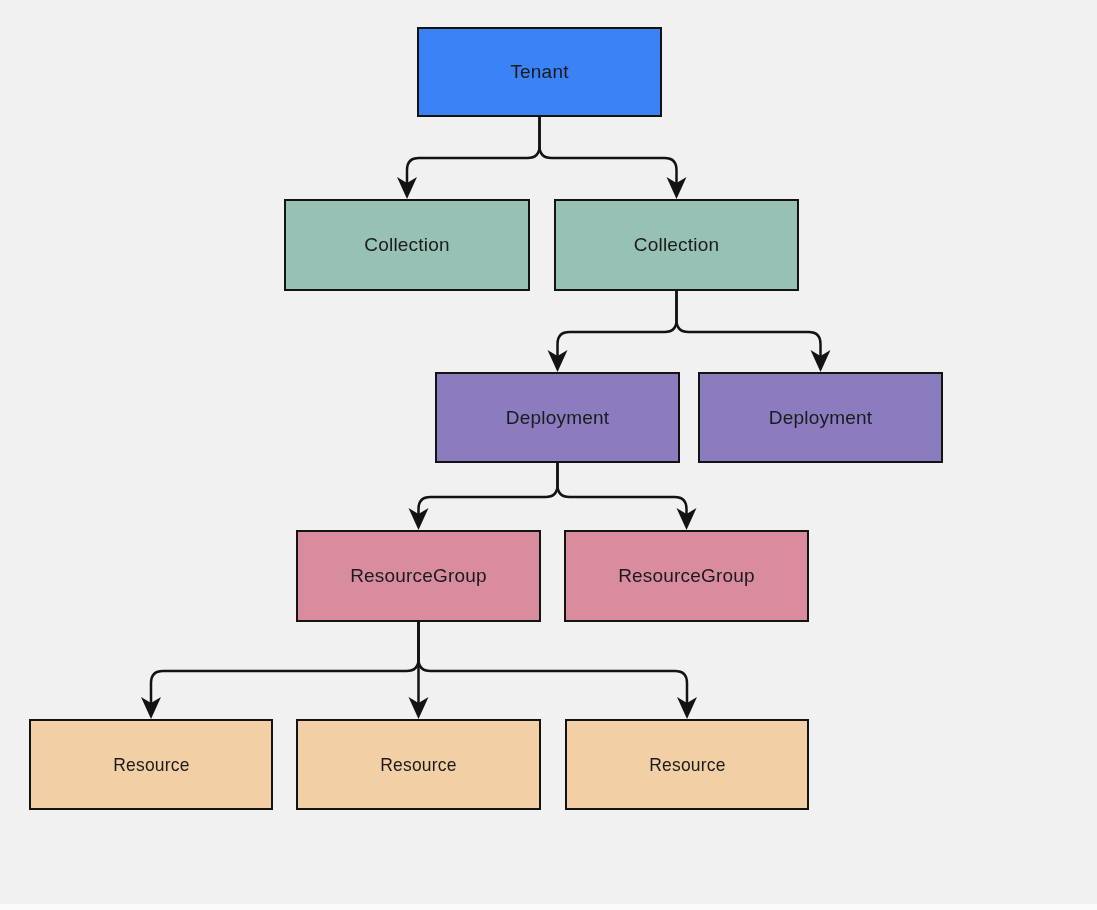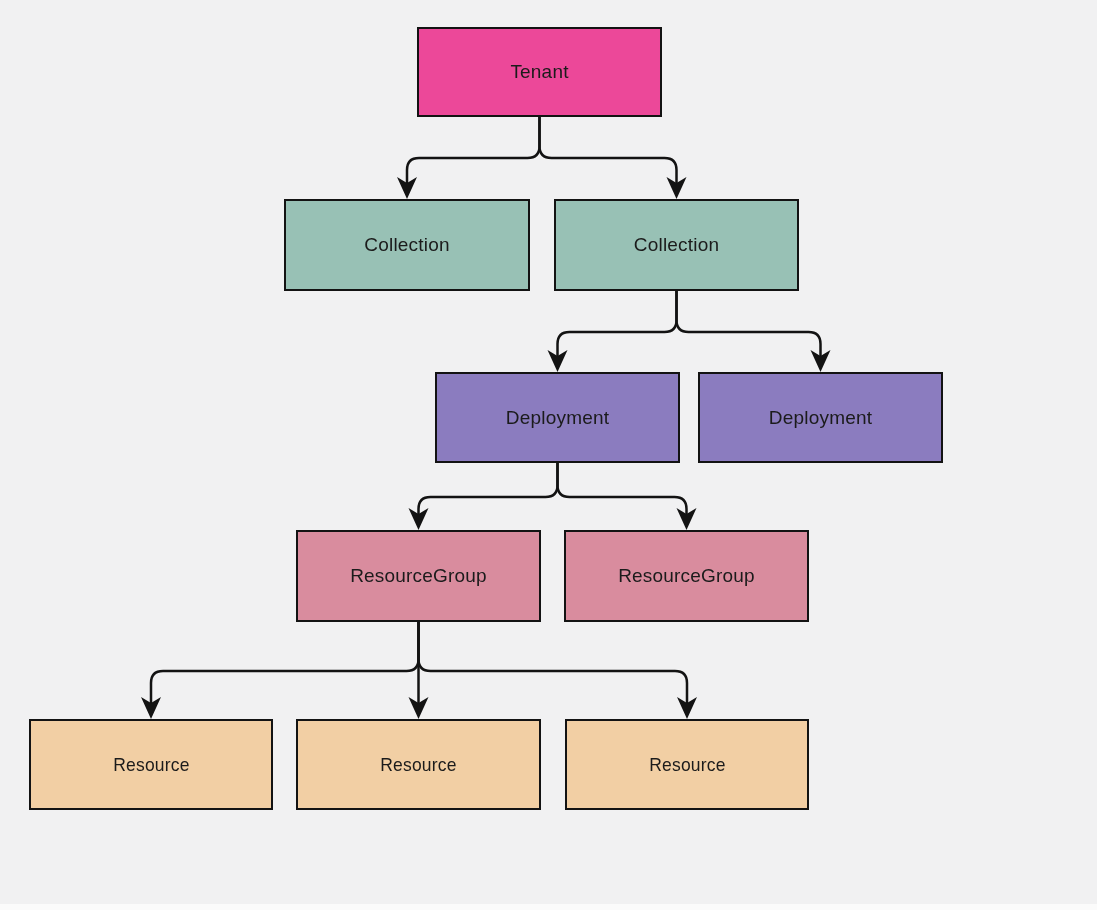--- a/index.html
+++ b/index.html
@@ -82,21 +82,21 @@
       <path d="M 557.5 463 L 557.5 485 Q 557.5 497 569.5 497 L 674.5 497 Q 686.5 497 686.5 509 L 686.5 514" fill="none" stroke="#131313" stroke-width="2.5" stroke-linejoin="round"></path>
       <polygon points="686.5,530 676.5,508 686.5,514 696.5,508" fill="#131313"></polygon>
       <path d="M 418.5 622 L 418.5 659 Q 418.5 671 406.5 671 L 163 671 Q 151 671 151 683 L 151 703" fill="none" stroke="#131313" stroke-width="2.5" stroke-linejoin="round"></path>
       <polygon points="151,719 141,697 151,703 161,697" fill="#131313"></polygon>
       <path d="M 418.5 622 L 418.5 703" fill="none" stroke="#131313" stroke-width="2.5" stroke-linejoin="round"></path>
       <polygon points="418.5,719 408.5,697 418.5,703 428.5,697" fill="#131313"></polygon>
       <path d="M 418.5 622 L 418.5 659 Q 418.5 671 430.5 671 L 675 671 Q 687 671 687 683 L 687 703" fill="none" stroke="#131313" stroke-width="2.5" stroke-linejoin="round"></path>
       <polygon points="687,719 677,697 687,703 697,697" fill="#131313"></polygon>
     </svg>
 
-  <div class="node n0" style="background: #ec4899; border-color: rgb(19, 19, 19);">
+  <div class="node n0" style="background: #3b82f6; border-color: rgb(19, 19, 19);">
     <span class="label" style="color: rgb(27, 27, 27);">Tenant</span>
   </div>
 
   <div class="node n1" style="background: rgb(152, 193, 181); border-color: rgb(19, 19, 19);">
     <span class="label" style="color: rgb(27, 27, 27);">Collection</span>
   </div>
 
   <div class="node n2" style="background: rgb(152, 193, 181); border-color: rgb(19, 19, 19);">
     <span class="label" style="color: rgb(27, 27, 27);">Collection</span>
   </div>

